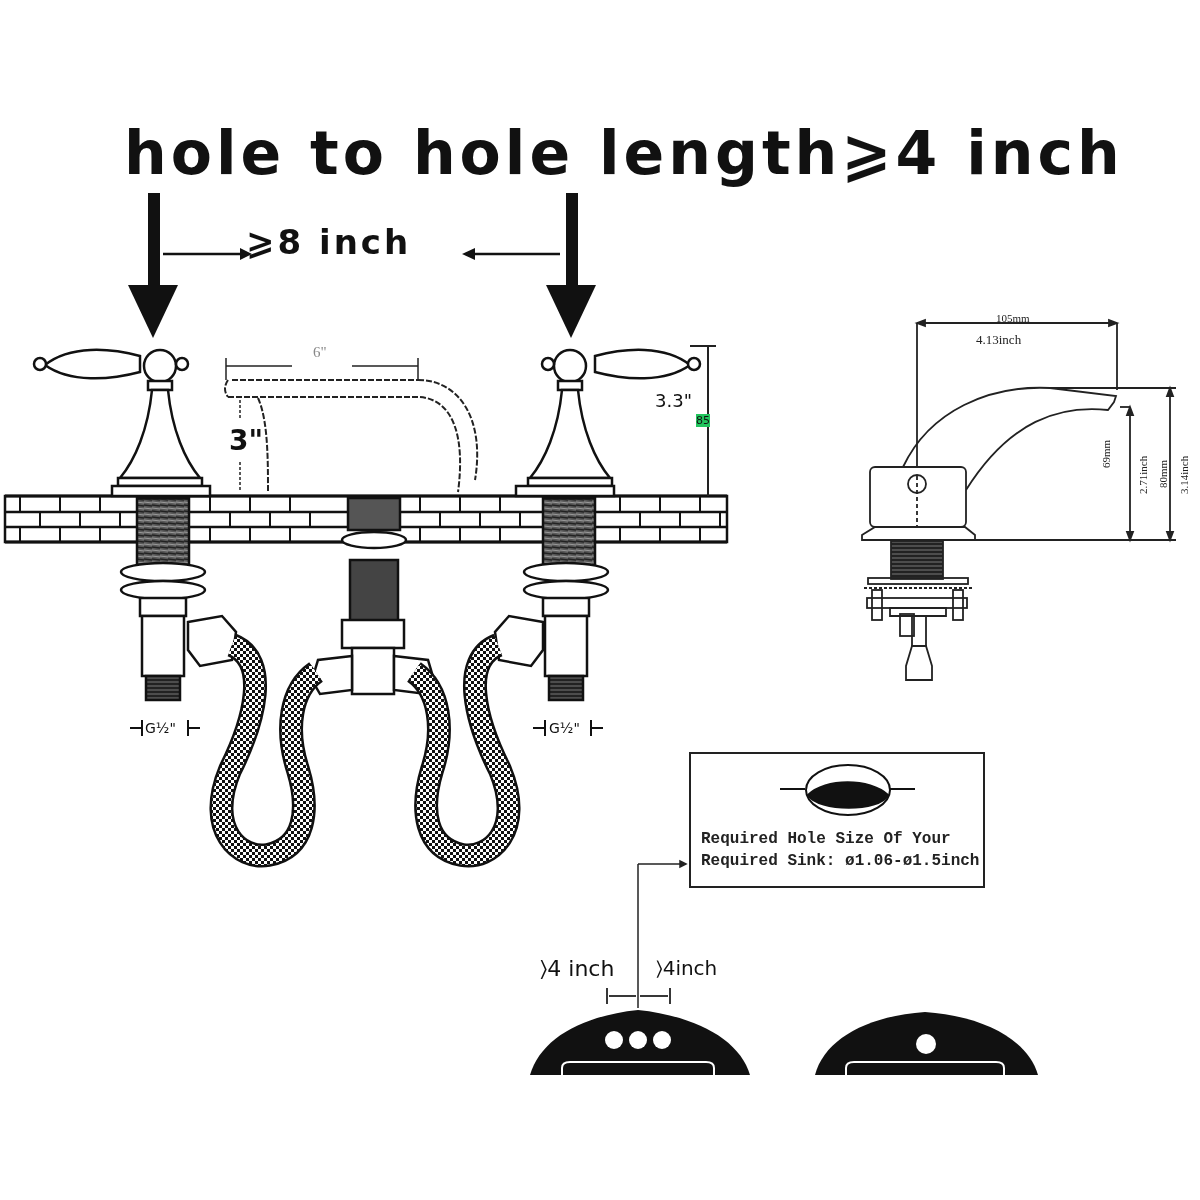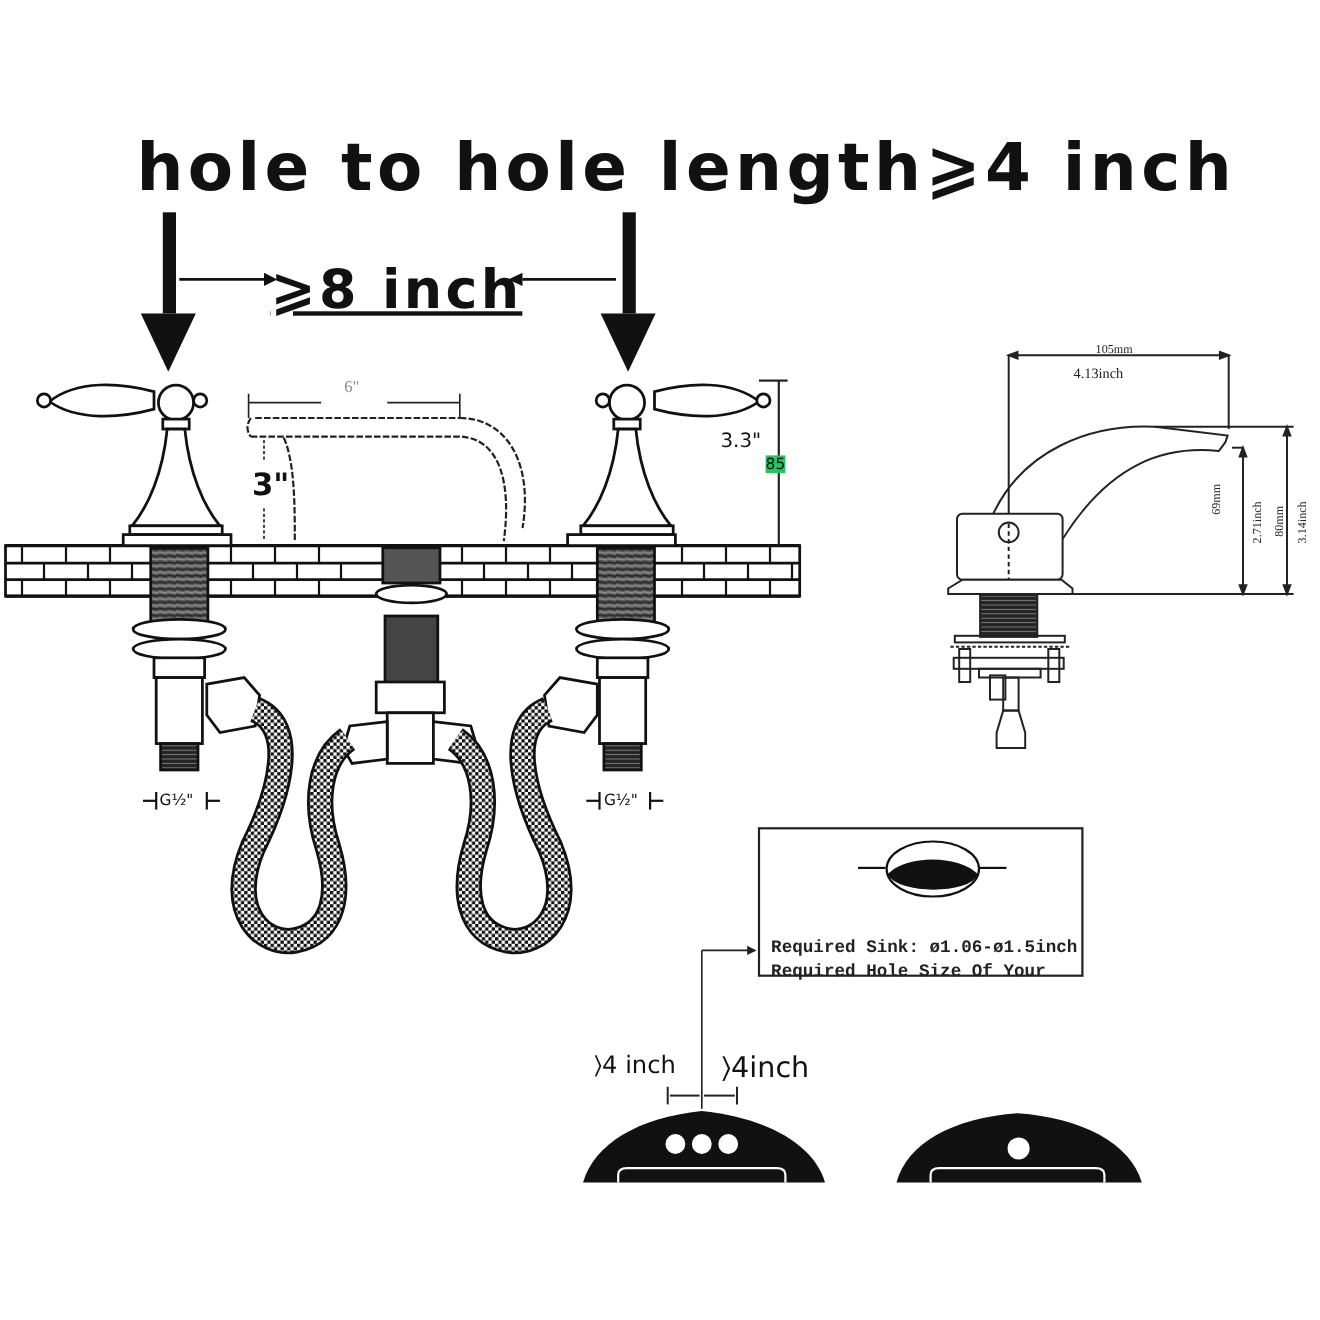--- a/index.html
+++ b/index.html
@@ -1,19 +1,19 @@
 <!DOCTYPE html>
 <html><head>
 <meta charset="utf-8">
 <style>
   html, body { margin:0; padding:0; background:#ffffff; }
   body { width:1200px; height:1200px; position:relative; overflow:hidden; font-family:"DejaVu Sans", sans-serif; color:#111; }
   .abs { position:absolute; }
   .headline { left:124px; top:118px; font-size:60px; font-weight:bold; letter-spacing:4px; white-space:nowrap; color:#111; font-family:"DejaVu Sans", sans-serif; }
-  .sub8 { left:246px; top:235px; font-size:49px; font-weight:bold; letter-spacing:3px; white-space:nowrap;text-decoration:underline; }
+  .sub8 { left:246px; top:222px; font-size:34px; font-weight:bold; letter-spacing:3px; white-space:nowrap; }
   .dimtxt { font-family:"Liberation Serif", serif; color:#222; white-space:nowrap; }
   .sanslbl { font-family:"DejaVu Sans", sans-serif; color:#111; white-space:nowrap; }
   .callout { left:689px; top:752px; width:296px; height:136px; border:2px solid #222; box-sizing:border-box; background:#fff; }
   .callout-line { position:absolute; left:10px; font-family:"Liberation Mono", monospace; font-size:16px; font-weight:bold; color:#222; white-space:nowrap; }
   svg { position:absolute; left:0; top:0; }
 </style>
 </head>
 <body>
 
 <div class="abs headline">hole to hole length⩾4 inch</div>
@@ -250,39 +250,39 @@
   <g>
     <path d="M815 1075 C824 1040 866 1016 925 1012 C984 1016 1028 1040 1038 1075 Z" fill="#111"></path>
     <circle cx="926" cy="1044" r="10" fill="#fff"></circle>
     <path d="M846 1075 L846 1068 Q846 1062 854 1062 L996 1062 Q1004 1062 1004 1068 L1004 1075" fill="none" stroke="#fff" stroke-width="2"></path>
   </g>
 </svg>
 
 <div class="abs dimtxt" style="left:313px;top:344px;font-size:15px;color:#888;">6"</div>
 <div class="abs sanslbl" style="left:229px;top:424px;font-size:28px;font-weight:bold;">3"</div>
 <div class="abs sanslbl" style="left:655px;top:390px;font-size:18px;">3.3"</div>
-<div class="abs sanslbl" style="left:696px;top:414px;font-size:14px;background:#22c55e;">85</div>
+<div class="abs sanslbl" style="left:696px;top:414px;font-size:11px;background:#22c55e;">85</div>
 <div class="abs sanslbl" style="left:145px;top:720px;font-size:14px;">G½"</div>
 <div class="abs sanslbl" style="left:549px;top:720px;font-size:14px;">G½"</div>
 
 <div class="abs dimtxt" style="left:996px;top:312px;font-size:11px;text-align:right;">105mm</div>
 <div class="abs dimtxt" style="left:976px;top:332px;font-size:13px;">4.13inch</div>
 <div class="abs dimtxt" style="left:1100px;top:468px;font-size:11px;transform:rotate(-90deg);transform-origin:left top;">69mm</div>
 <div class="abs dimtxt" style="left:1137px;top:494px;font-size:11px;transform:rotate(-90deg);transform-origin:left top;">2.71inch</div>
 <div class="abs dimtxt" style="left:1157px;top:488px;font-size:11px;transform:rotate(-90deg);transform-origin:left top;">80mm</div>
 <div class="abs dimtxt" style="left:1178px;top:494px;font-size:11px;transform:rotate(-90deg);transform-origin:left top;">3.14inch</div>
 
 <div class="abs callout">
-  <div class="callout-line" style="top:76px;margin-top:44px;">Required Hole Size Of Your</div>
+  <div class="callout-line" style="top:76px;">Required Hole Size Of Your</div>
   <div class="callout-line" style="top:98px;">Required Sink: ø1.06-ø1.5inch</div>
 </div>
 
 <svg width="1200" height="1200" viewBox="0 0 1200 1200" style="pointer-events:none;">
   <g stroke="#111" stroke-width="2">
     <ellipse cx="848" cy="790" rx="42" ry="25" fill="#fff"></ellipse>
     <path d="M808 795 C825 778 870 778 888 795 C880 812 818 812 808 795 Z" fill="#111"></path>
     <line x1="780" y1="789" x2="805" y2="789"></line>
     <line x1="890" y1="789" x2="915" y2="789"></line>
   </g>
 </svg>
 
 <div class="abs sanslbl" style="left:540px;top:956px;font-size:22px;">〉4 inch</div>
-<div class="abs sanslbl" style="left:656px;top:956px;font-size:26px;">〉4inch</div>
+<div class="abs sanslbl" style="left:656px;top:956px;font-size:20px;">〉4inch</div>
 
 </body></html>

